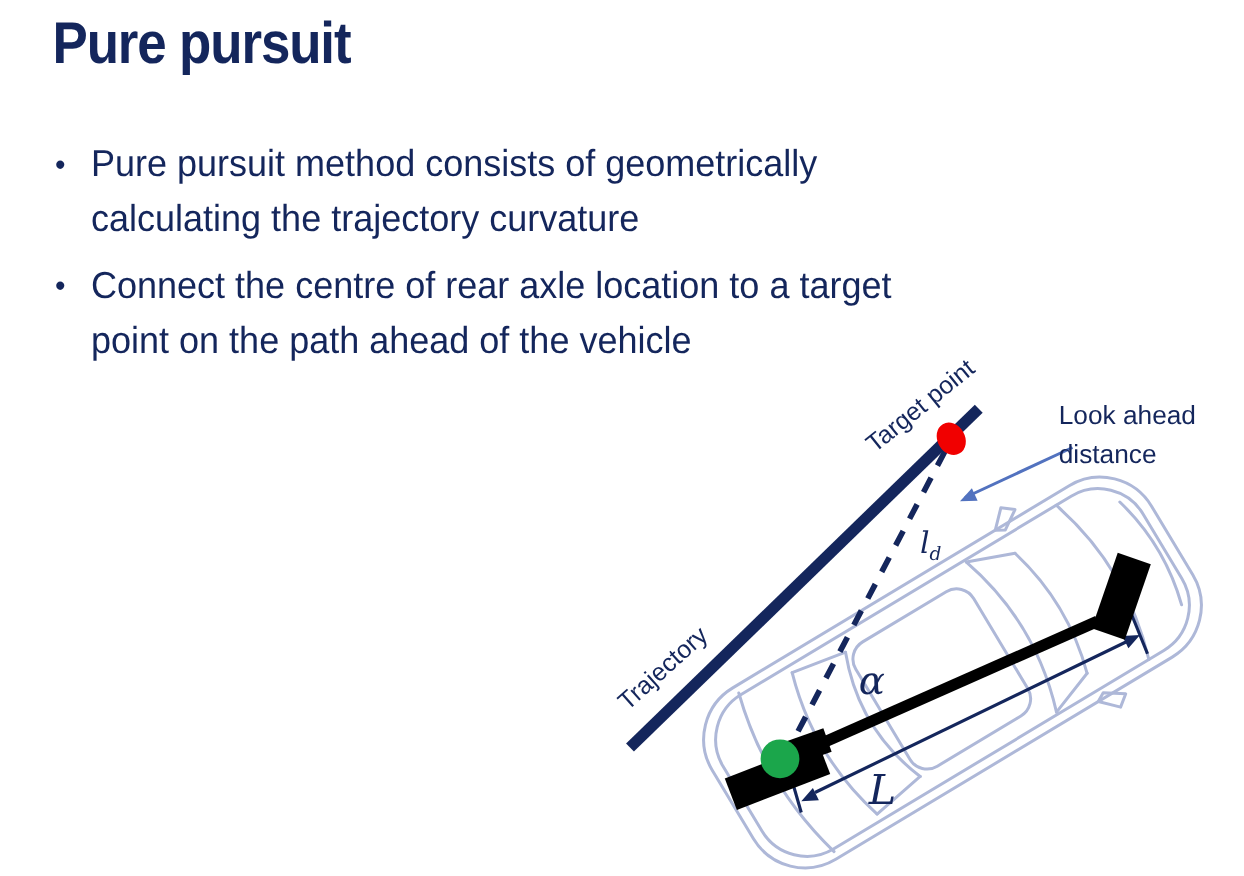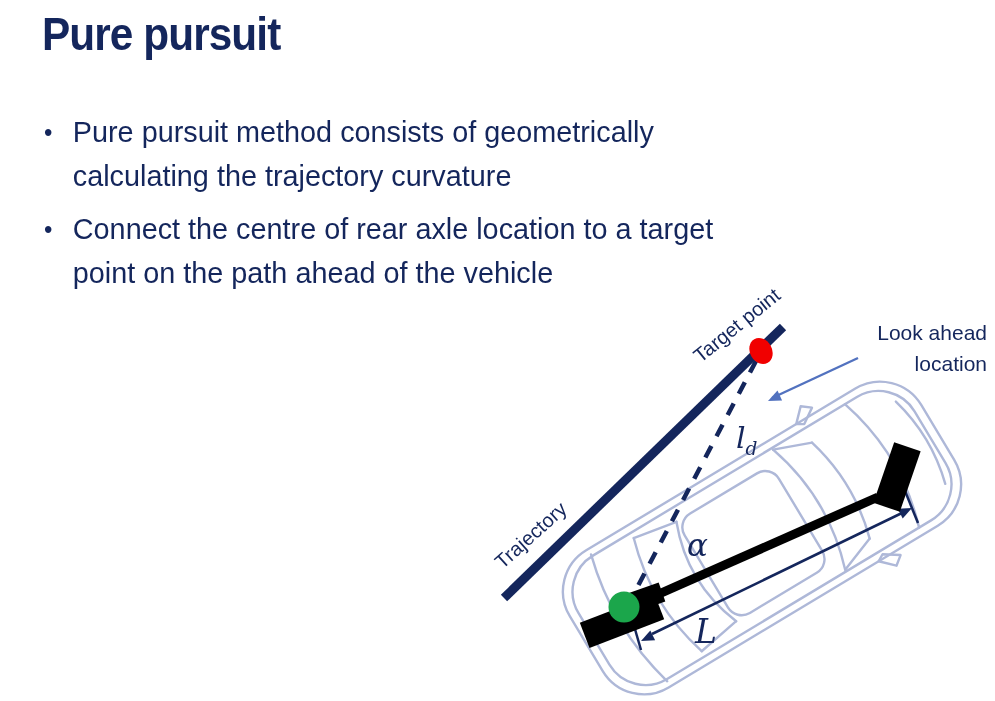--- a/index.html
+++ b/index.html
@@ -24,21 +24,21 @@
   }
   .bullet-item{display:flex;margin-bottom:9px;}
   .bullet-glyph{
     width:30px;flex:0 0 30px;font-size:25px;line-height:44px;color:var(--navy);
   }
   .bullet-lines{font-size:30px;line-height:44px;color:var(--navy);}
 
   .diagram-svg{position:absolute;left:0;top:0;}
 
   .dlabel{position:absolute;color:var(--navy);font-size:20px;white-space:nowrap;}
-  .dlabel.center{text-align:right;}
+  .dlabel.center{text-align:left;}
   .rot{transform-origin:center center;}
   .math{
     font-family:"DejaVu Serif",serif;font-style:italic;
     color:var(--navy);
   }
   .math sub{font-size:0.62em;}
 
   .navy-stroke{stroke:var(--navy);}
   .navy-fill{fill:var(--navy);}
   .arrow-stroke{stroke:var(--arrow_blue);}
@@ -109,22 +109,22 @@
     <ellipse cx="749" cy="351" rx="11" ry="13.5" transform="rotate(-30 749 351)" fill="#f10000"></ellipse>
     <circle cx="612" cy="607" r="15.5" fill="#1ba64b"></circle>
   </svg>
 
   <div class="dlabel rot" style="left:659px;top:314px;width:132px;text-align:center;transform:rotate(-39deg);">Target point</div>
 
   <div class="dlabel rot" style="left:459px;top:524px;width:120px;text-align:center;transform:rotate(-42deg);">Trajectory</div>
 
   <div class="dlabel center" style="left:835px;top:317px;width:140px;line-height:31px;font-size:21px;">
     <div>Look ahead</div>
-    <div>location</div>
+    <div>distance</div>
   </div>
 
-  <div class="dlabel math" style="left:724px;top:420px;font-size:30px;"><span>l</span><sub>d</sub></div>
+  <div class="dlabel math" style="left:724px;top:420px;font-size:24px;"><span>l</span><sub>d</sub></div>
 
   <div class="dlabel math" style="left:675px;top:527px;font-size:31px;">α</div>
 
   <div class="dlabel math" style="left:683px;top:612px;font-size:33px;">L</div>
 
 </div>
 
 </body></html>

